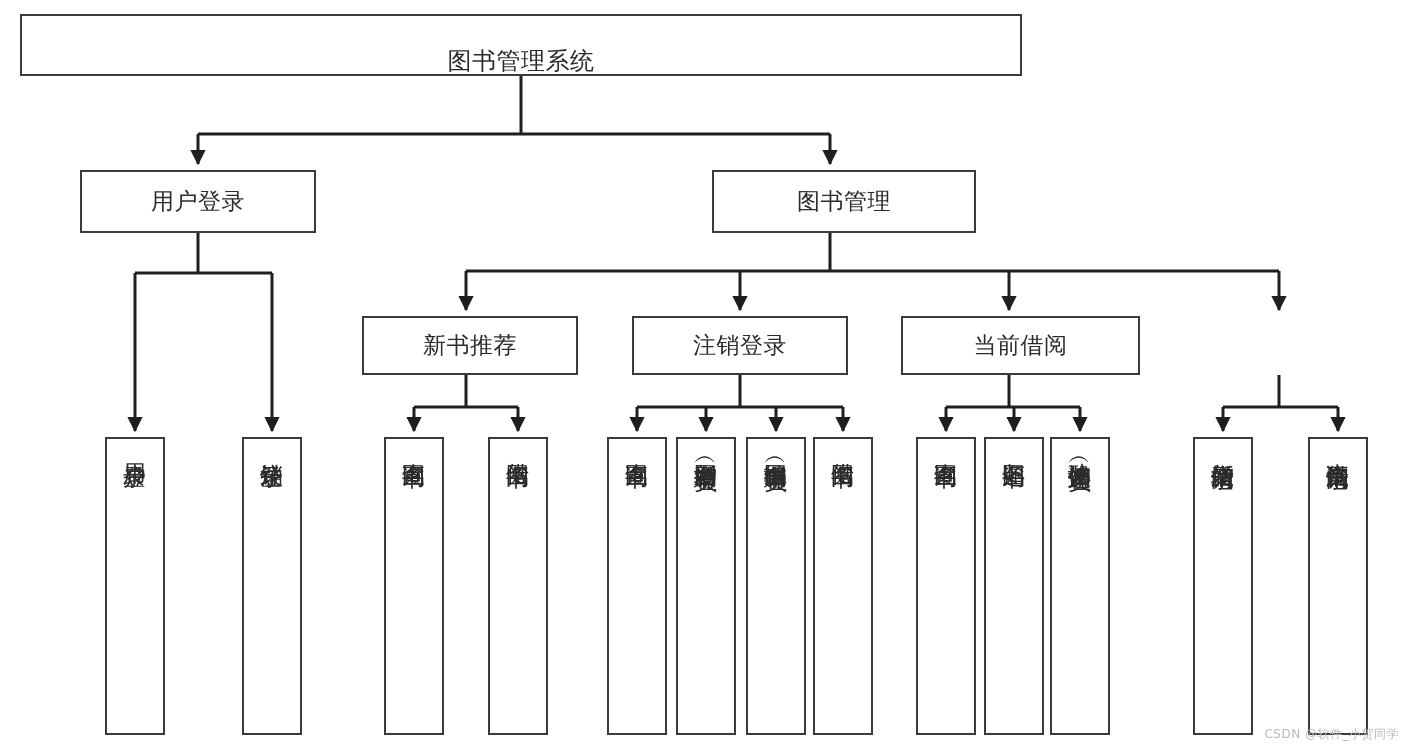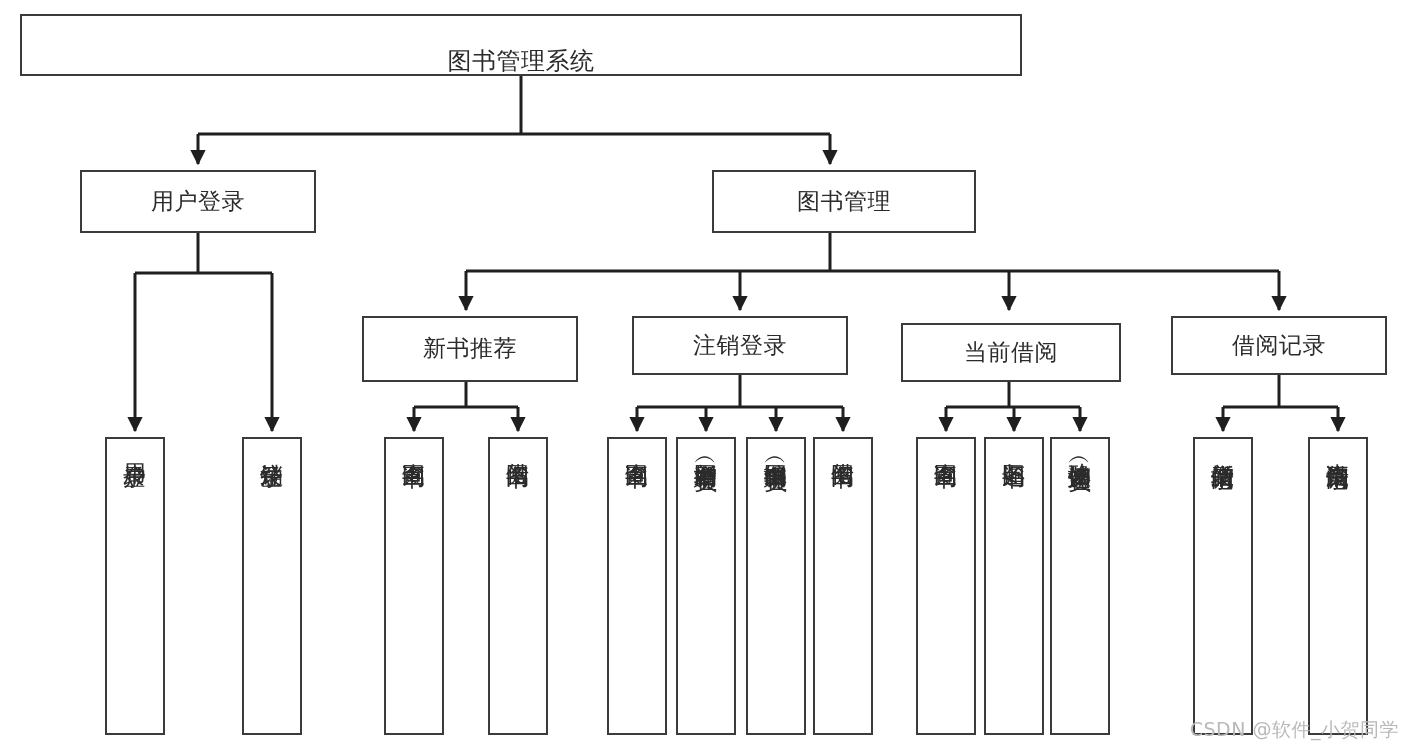--- a/index.html
+++ b/index.html
@@ -55,21 +55,21 @@
     font-size: 23px;
     line-height: 1.05;
     letter-spacing: 1px;
     white-space: nowrap;
   }
   #root.node .label { font-size: 24px; margin-top: 32px; }
   #watermark {
     position: absolute;
     right: 6px;
     bottom: 4px;
-    font-size: 19px;
+    font-size: 12px;
     color: #b9b9b9;
     letter-spacing: 0.5px;
     user-select: none;
     white-space: nowrap;
   }
 </style>
 </head>
 <body>
 
 <div id="canvas">
@@ -128,31 +128,28 @@
     <span class="label">图书管理系统</span>
   </div>
 
   <div class="node horiz" style="left:80px; top:170px; width:236px; height:63px;">
     <span class="label">用户登录</span>
   </div>
   <div class="node horiz" style="left:712px; top:170px; width:264px; height:63px;">
     <span class="label">图书管理</span>
   </div>
 
-  <div class="node horiz" style="left:362px; top:316px; width:216px; height:66px;">
+  <div class="node horiz" style="left:362px; top:316px; width:216px; height:59px;">
     <span class="label">新书推荐</span>
   </div>
   <div class="node horiz" style="left:632px; top:316px; width:216px; height:59px;">
     <span class="label">注销登录</span>
   </div>
-  <div class="node horiz" style="left:901px; top:323px; width:220px; height:59px;">
+  <div class="node horiz" style="left:901px; top:316px; width:239px; height:59px;">
     <span class="label">当前借阅</span>
-  </div>
-  <div class="node horiz" style="left:1171px; top:316px; width:216px; height:59px;">
-    <span class="label">借阅记录</span>
   </div>
 
   <div class="node vert" style="left:105px; top:437px; width:60px; height:298px;">
     <span class="label">用户登录</span>
   </div>
   <div class="node vert" style="left:242px; top:437px; width:60px; height:298px;">
     <span class="label">注销登录</span>
   </div>
 
   <div class="node vert" style="left:384px; top:437px; width:60px; height:298px;">

